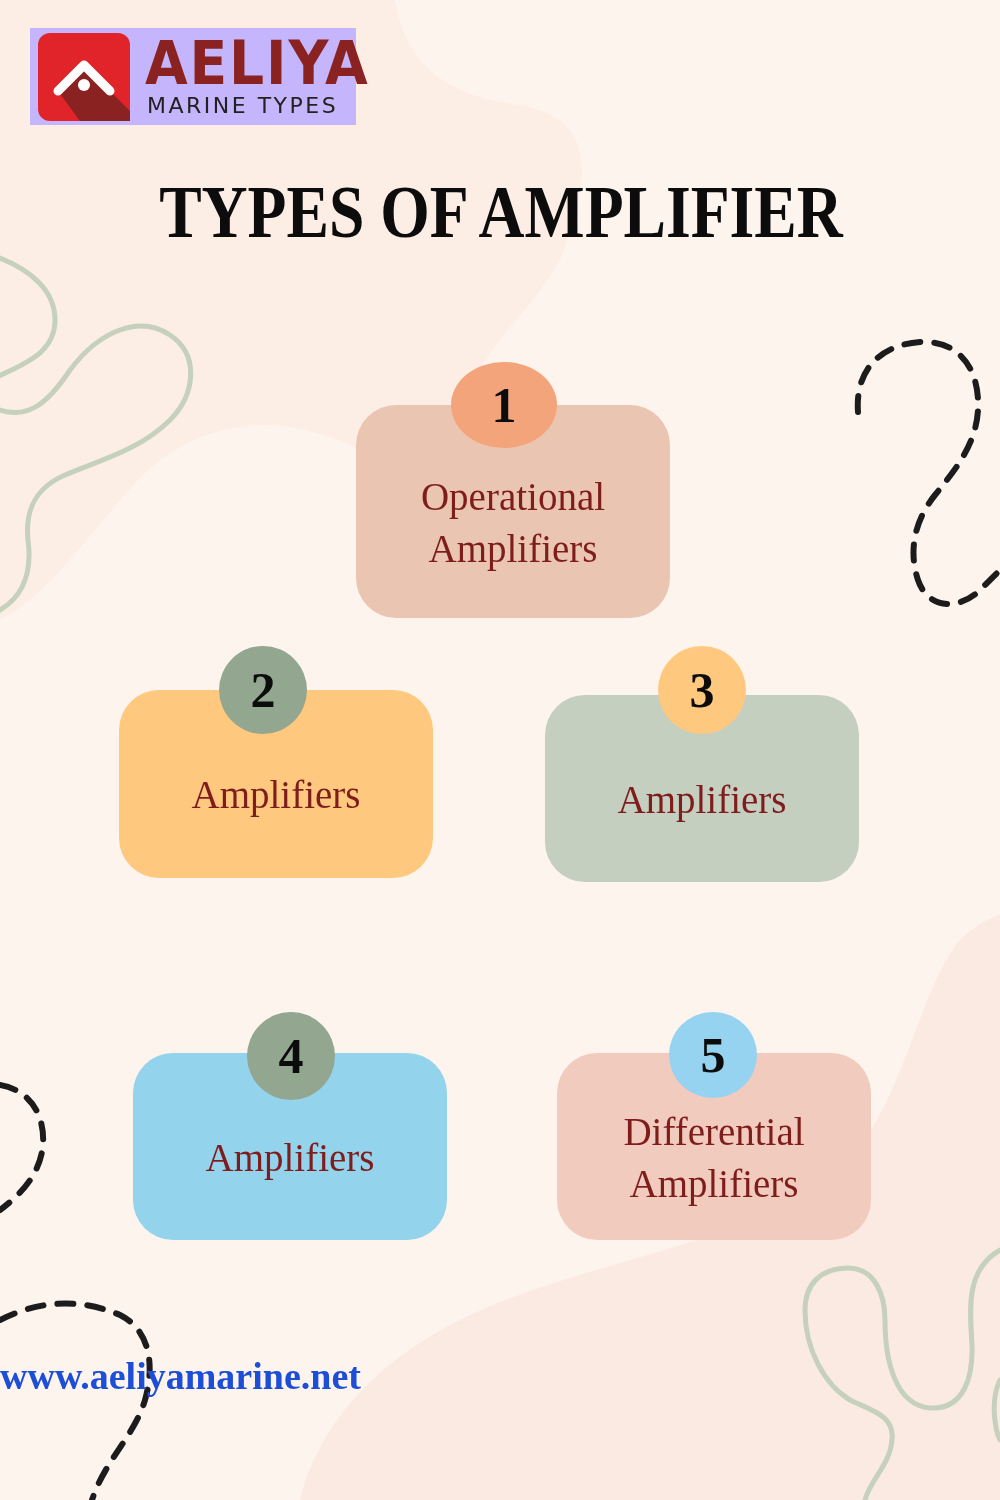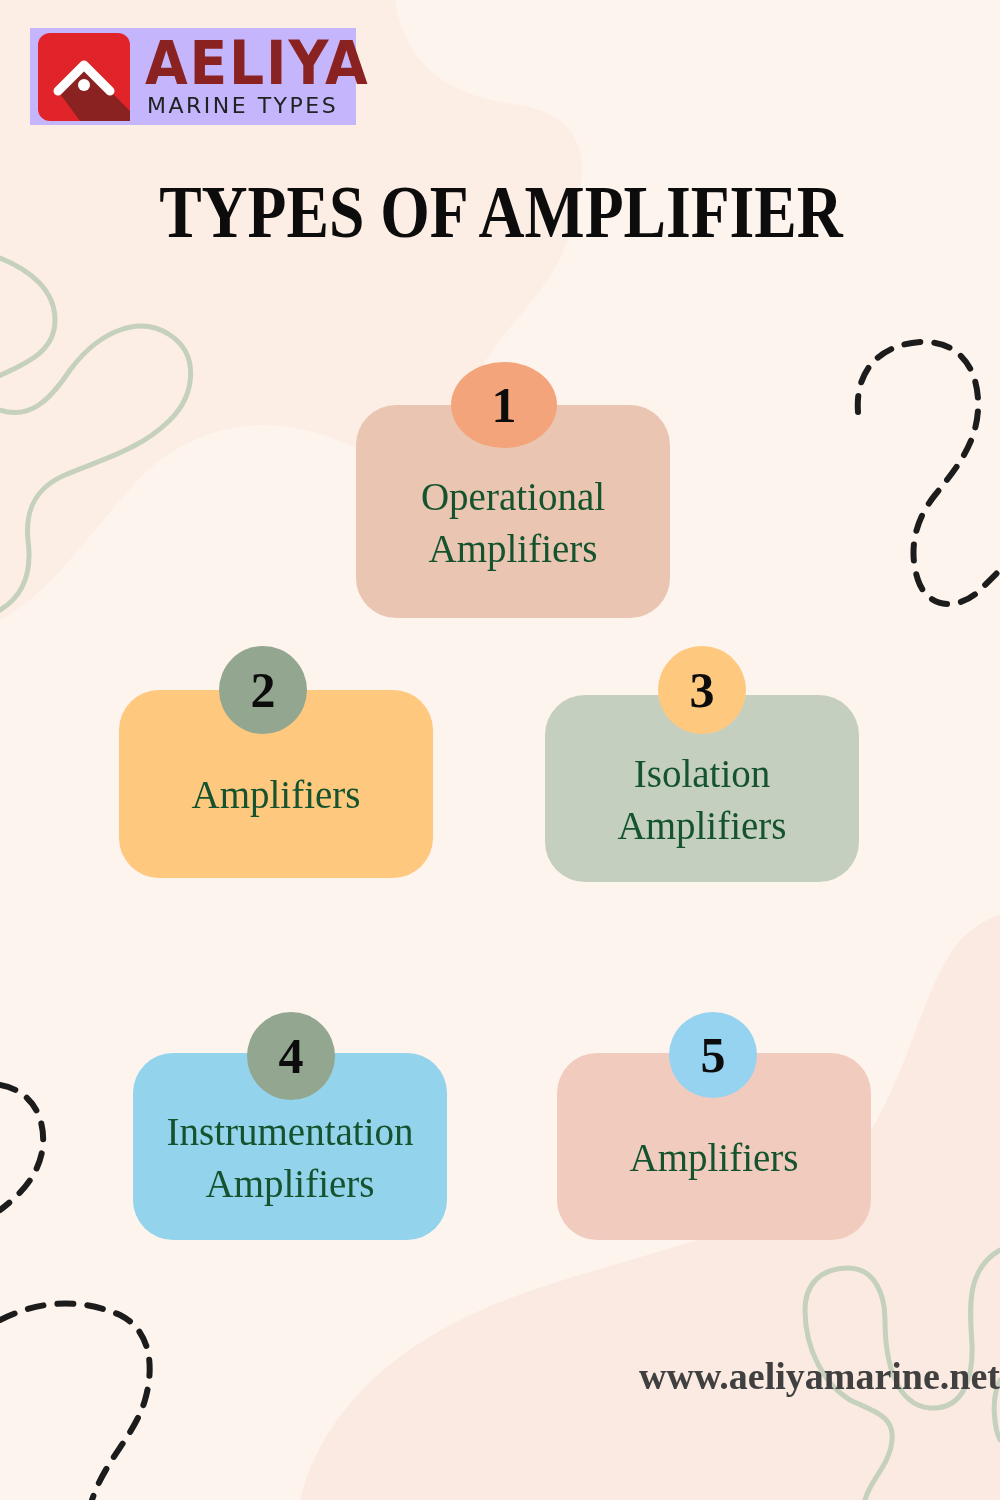--- a/index.html
+++ b/index.html
@@ -42,35 +42,35 @@
     }
 
     
     .card {
       position: absolute; width: 314px; border-radius: 40px;
       display: flex; flex-direction: column; align-items: center; justify-content: center;
       text-align: center;
     }
     .card-label {
       font-family: "Liberation Serif", "DejaVu Serif", serif;
-      font-size: 39px; line-height: 52px; color: #14532d;
+      font-size: 39px; line-height: 52px; color: #7f1d1d;
       margin-top: 22px;
     }
     .badge {
       position: absolute; border-radius: 50%;
       display: flex; align-items: center; justify-content: center;
       font-family: "Liberation Serif", "DejaVu Serif", serif;
       font-weight: bold; font-size: 50px; color: #0c0c0c;
     }
 
     
     .footer-url {
-      position: absolute; left: 0; top: 1352px; width: 1000px; text-align: right;
+      position: absolute; left: 0; top: 1352px; width: 1000px; text-align: left;
       font-family: "Liberation Serif", "DejaVu Serif", serif;
-      font-weight: bold; font-size: 38px; color: #404040; line-height: 48px;
+      font-weight: bold; font-size: 38px; color: #1d4ed8; line-height: 48px;
     }
   </style>
 </head>
 <body>
 
 <svg class="bg-layer" viewBox="0 0 1000 1500" xmlns="http://www.w3.org/2000/svg">
 
   <path d="M395,0 C405,60 440,95 520,105 C600,120 590,180 560,260 C520,330 470,350 470,420 L470,1500 L1000,1500 L1000,0 Z" fill="#fef4ee"></path>
 
   <path d="M0,620 C60,590 110,500 160,460 C230,410 300,420 360,450 L470,420 L470,1500 L0,1500 Z" fill="#fef4ee"></path>
@@ -112,34 +112,33 @@
 
 <div class="card" style="left:119px; top:690px; height:188px; background:#fec97f;">
   <div class="card-label">
     <div>Amplifiers</div>
   </div>
 </div>
 <div class="badge" style="left:219px; top:646px; width:88px; height:88px; background:#93a690;">2</div>
 
 <div class="card" style="left:545px; top:695px; height:187px; background:#c4cfbf;">
   <div class="card-label">
-    <div>Isolation</div>
     <div>Amplifiers</div>
   </div>
 </div>
 <div class="badge" style="left:658px; top:646px; width:88px; height:88px; background:#fec97f;">3</div>
 
 <div class="card" style="left:133px; top:1053px; height:187px; background:#94d3ec;">
   <div class="card-label">
-    <div>Instrumentation</div>
     <div>Amplifiers</div>
   </div>
 </div>
 <div class="badge" style="left:247px; top:1012px; width:88px; height:88px; background:#93a690;">4</div>
 
 <div class="card" style="left:557px; top:1053px; height:187px; background:#f1ccbe;">
   <div class="card-label">
+    <div>Differential</div>
     <div>Amplifiers</div>
   </div>
 </div>
 <div class="badge" style="left:669px; top:1012px; width:88px; height:86px; background:#96d3f0;">5</div>
 
 <div class="footer-url">www.aeliyamarine.net</div>
 
 </body></html>

